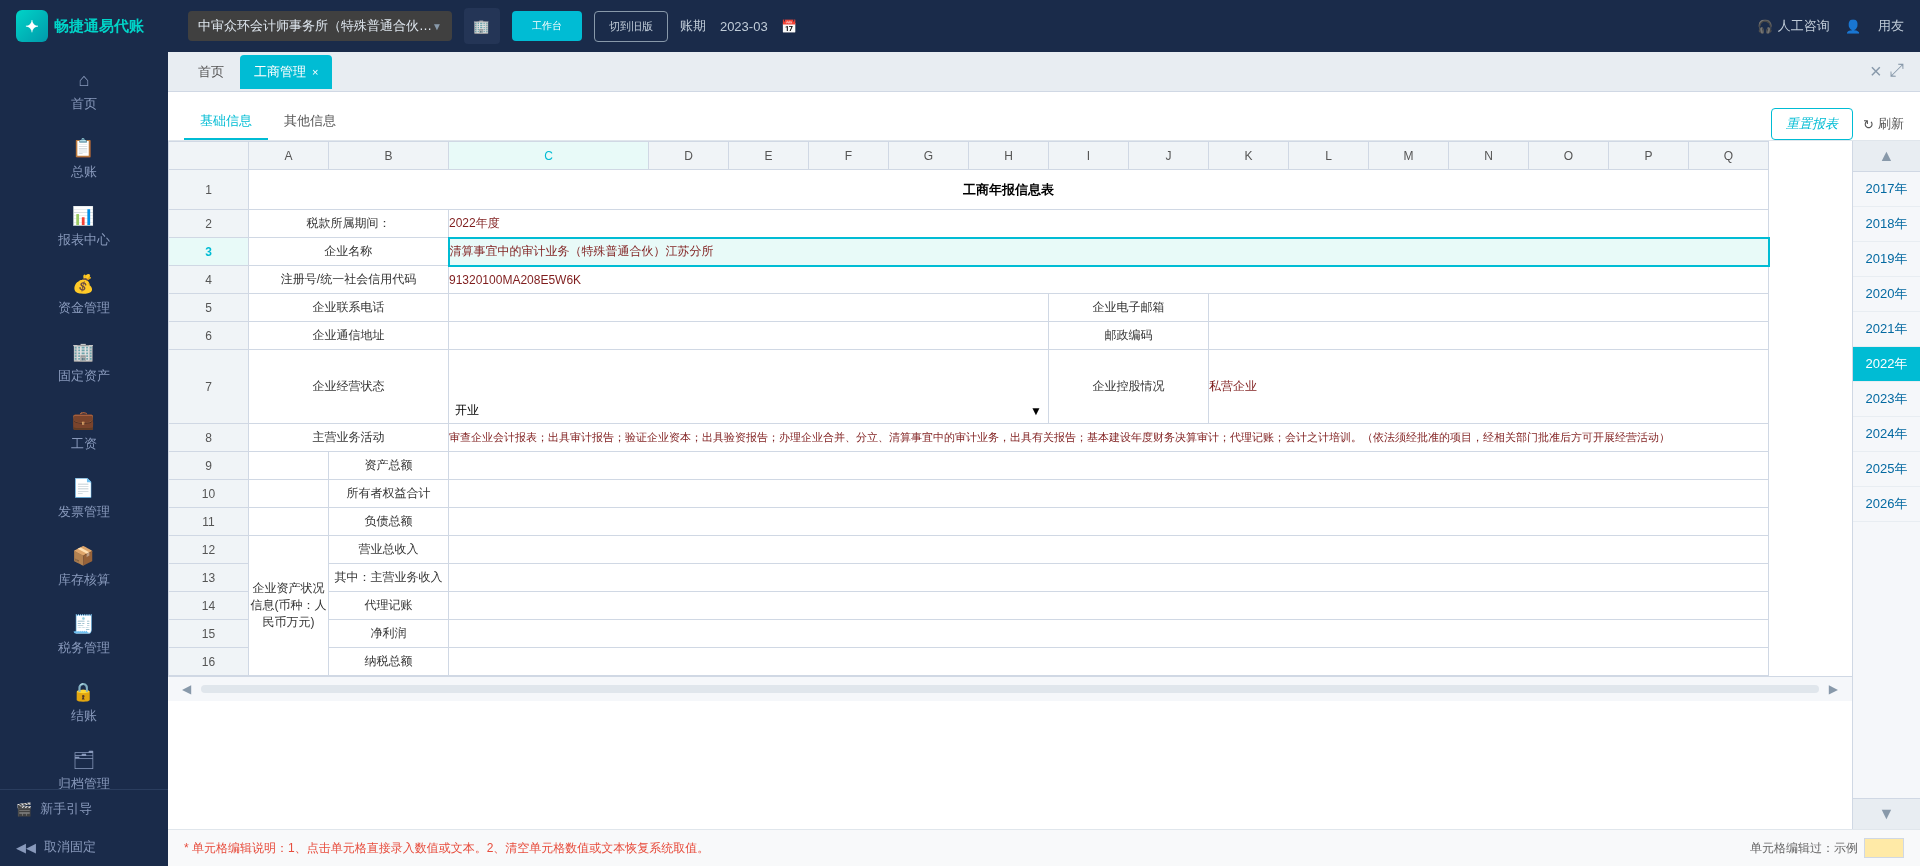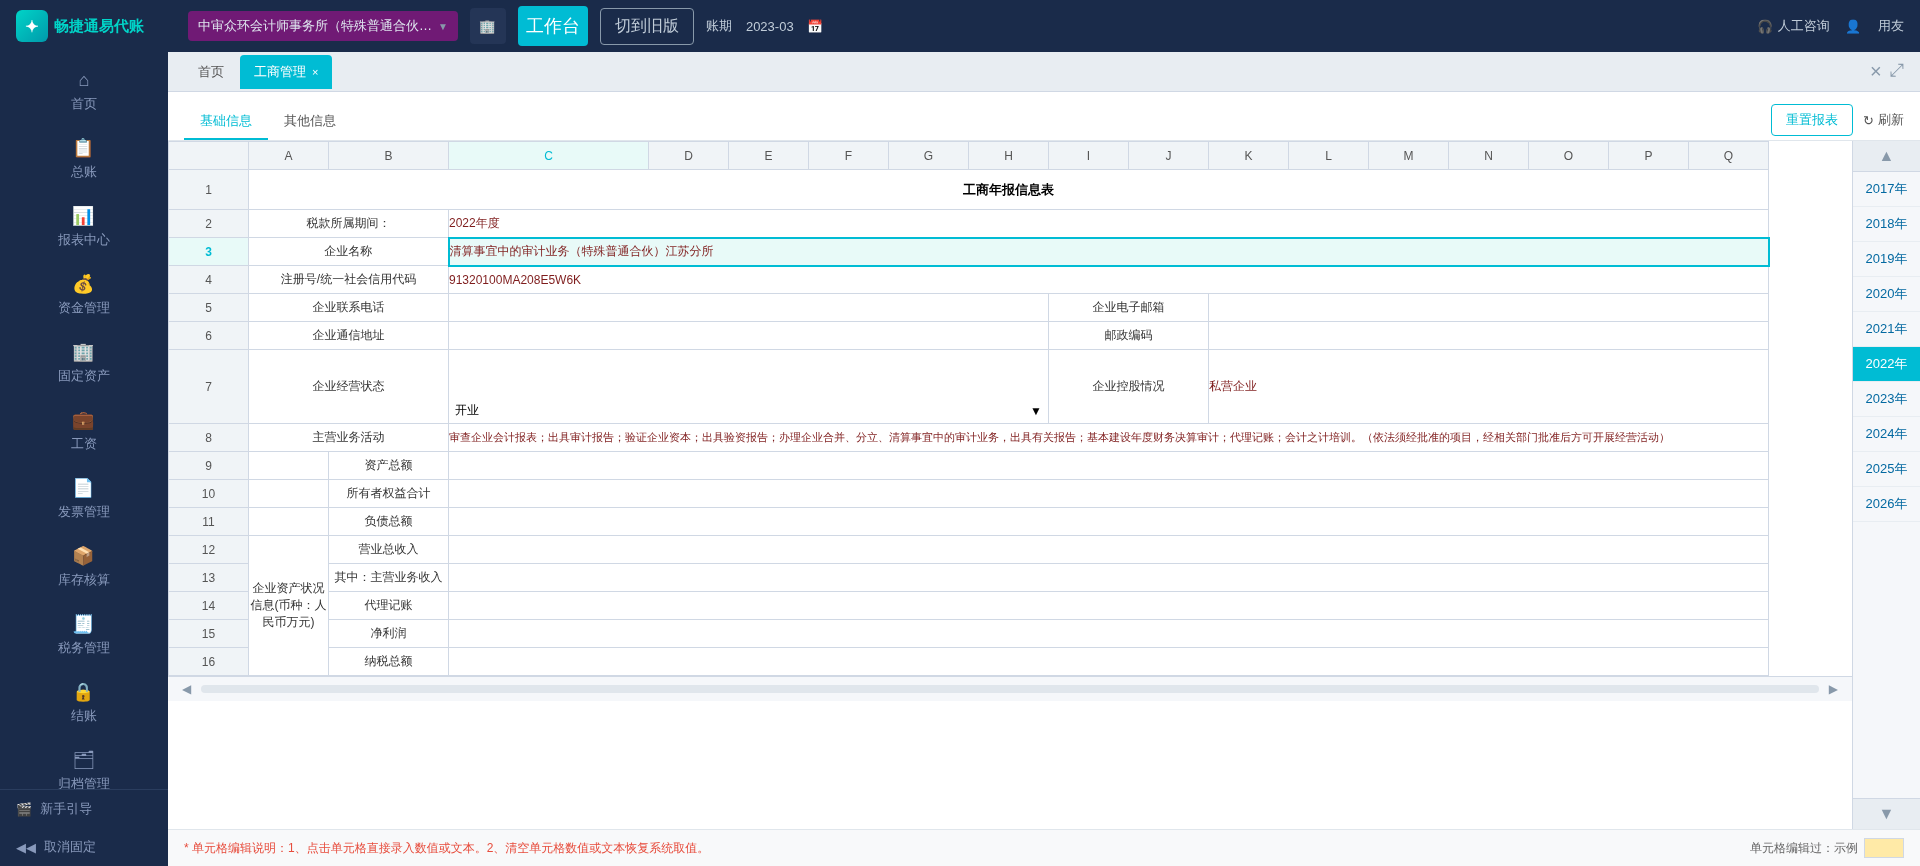--- a/index.html
+++ b/index.html
@@ -4,25 +4,25 @@
   <style>
     * { box-sizing: border-box; margin: 0; padding: 0; }
     body { font-family: 'Microsoft YaHei', Arial, sans-serif; font-size: 13px; background: #f0f2f5; overflow: hidden; width: 1920px; height: 866px; }
 
     
     .topbar {
       display: flex; align-items: center; background: #1a2b4a; height: 52px; padding: 0 16px; gap: 12px;
     }
     .logo { display: flex; align-items: center; gap: 6px; color: #00d4c8; font-size: 15px; font-weight: bold; min-width: 160px; }
     .logo-icon { width: 32px; height: 32px; background: linear-gradient(135deg, #00d4c8, #0099aa); border-radius: 6px; display: flex; align-items: center; justify-content: center; color: white; font-size: 16px; }
-    .company-selector { display: flex; align-items: center; background: #701a75; border-radius: 4px; padding: 6px 10px; color: #e0e8f0; gap: 6px; cursor: pointer; min-width: 220px; }
+    .company-selector { display: flex; align-items: center; background: #404040; border-radius: 4px; padding: 6px 10px; color: #e0e8f0; cursor: pointer; min-width: 220px; }
     .company-selector .arrow { color: #8899aa; font-size: 10px; }
     .icon-btn { background: #243556; border-radius: 4px; width: 36px; height: 36px; display: flex; align-items: center; justify-content: center; color: #8899aa; cursor: pointer; border: none; }
-    .workbench-btn { background: #00bcd4; color: white; border: none; border-radius: 4px; padding: 8px 8px; font-size: 18px; cursor: pointer; }
-    .old-version-btn { background: transparent; border: 1px solid #8899aa; color: #c0ccd8; border-radius: 4px; padding: 7px 14px; cursor: pointer; font-size: 16px; }
+    .workbench-btn { background: #00bcd4; color: white; border: none; border-radius: 4px; padding: 8px 20px; font-size: 10px; cursor: pointer; }
+    .old-version-btn { background: transparent; border: 1px solid #8899aa; color: #c0ccd8; border-radius: 4px; padding: 7px 14px; cursor: pointer; font-size: 11px; }
     .period-display { color: #c0ccd8; font-size: 13px; display: flex; align-items: center; gap: 14px; }
     .topbar-right { margin-left: auto; display: flex; align-items: center; gap: 16px; color: #c0ccd8; }
     .user-service { display: flex; align-items: center; gap: 4px; color: #c0ccd8; font-size: 13px; cursor: pointer; }
 
     
     .layout { display: flex; height: calc(866px - 52px); }
 
     
     .sidebar { width: 168px; background: #1a2b4a; display: flex; flex-direction: column; padding-top: 4px; flex-shrink: 0; position: relative; }
     .sidebar-item { display: flex; flex-direction: column; align-items: center; padding: 14px 0 10px; cursor: pointer; color: #8899bb; gap: 4px; font-size: 13px; transition: all 0.2s; }
@@ -36,25 +36,25 @@
     
     .tabbar { display: flex; align-items: center; background: #e8edf2; padding: 0 16px; height: 40px; gap: 2px; border-bottom: 1px solid #d0d8e4; }
     .tab-home { padding: 8px 14px; color: #555; cursor: pointer; font-size: 13px; }
     .tab-active { background: #00bcd4; color: white; border-radius: 4px 4px 0 0; padding: 8px 14px; display: flex; align-items: center; gap: 6px; font-size: 13px; cursor: pointer; }
     .tab-close { color: white; font-size: 11px; cursor: pointer; }
 
     
     .content { flex: 1; background: white; margin: 0; display: flex; flex-direction: column; overflow: hidden; }
 
     
-    .subtabs { display: flex; padding: 12px 16px 0; border-bottom: 1px solid #e0e6ec; align-items: flex-start; }
+    .subtabs { display: flex; padding: 12px 16px 0; border-bottom: 1px solid #e0e6ec; align-items: flex-end; }
     .subtab { padding: 8px 16px; cursor: pointer; color: #555; font-size: 13px; border-bottom: 2px solid transparent; }
     .subtab.active { color: #00bcd4; border-bottom: 2px solid #00bcd4; font-weight: 500; }
     .subtab-actions { margin-left: auto; display: flex; gap: 10px; }
-    .reset-btn { border: 1px solid #00bcd4; color: #00bcd4; background: white; border-radius: 4px; padding: 6px 14px; cursor: pointer; font-size: 13px; }
+    .reset-btn { border: 1px solid #00bcd4; color: #00bcd4; background: white; border-radius: 4px; padding: 6px 14px; cursor: pointer; font-size: 13px; font-style: italic; }
     .refresh-btn { color: #555; background: white; border: none; cursor: pointer; font-size: 13px; display: flex; align-items: center; gap: 4px; }
 
     
     .spreadsheet-container { display: flex; flex: 1; overflow: hidden; }
     .spreadsheet-main { flex: 1; overflow: auto; position: relative; }
     .year-sidebar { width: 68px; background: #f5f7fa; border-left: 1px solid #d0d8e4; display: flex; flex-direction: column; align-items: center; overflow: hidden; }
     .year-sidebar-nav { width: 100%; text-align: center; padding: 6px 0; cursor: pointer; color: #8899aa; background: #e8edf2; font-size: 16px; border-bottom: 1px solid #d0d8e4; }
     .year-item { width: 100%; text-align: center; padding: 8px 4px; cursor: pointer; color: #0369a1; font-size: 13px; border-bottom: 1px solid #e8edf2; }
     .year-item.active { background: #00bcd4; color: white; }
 

